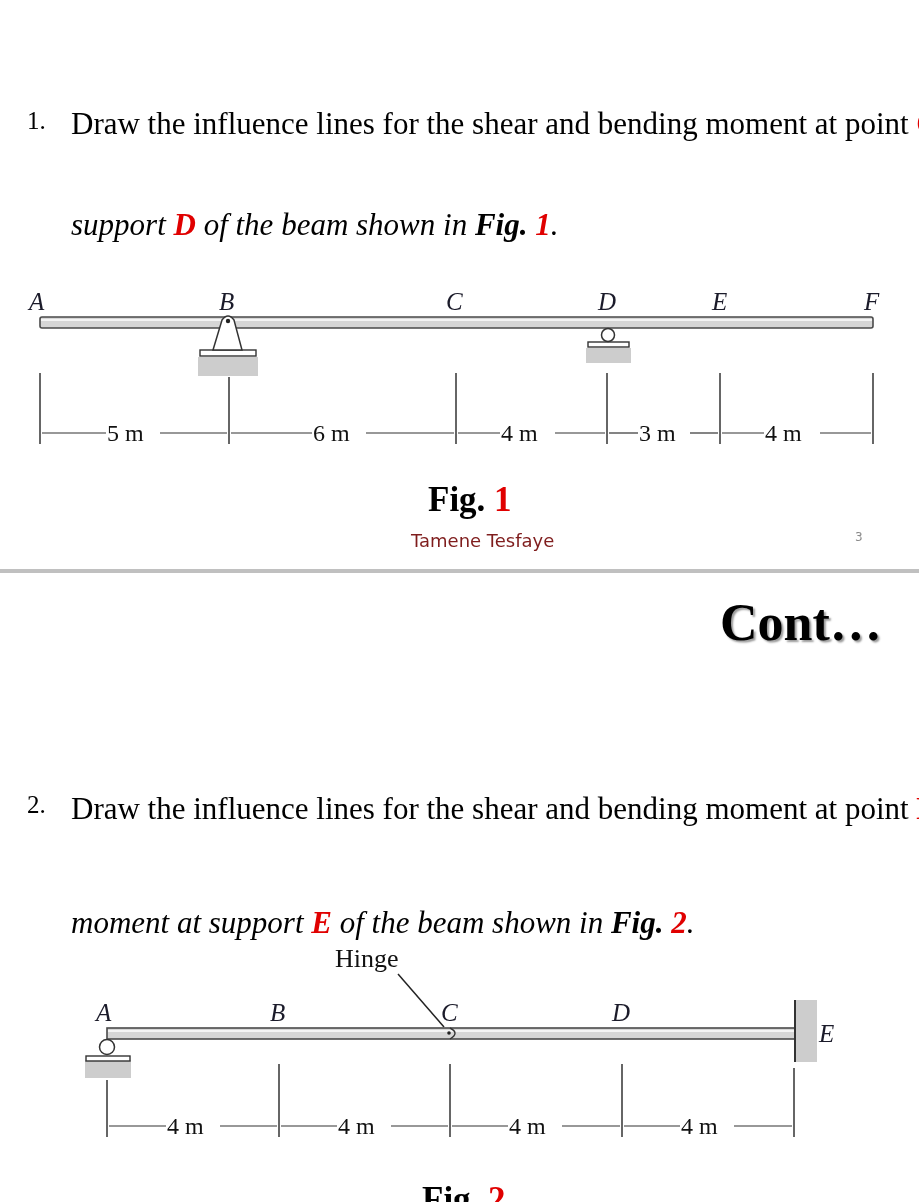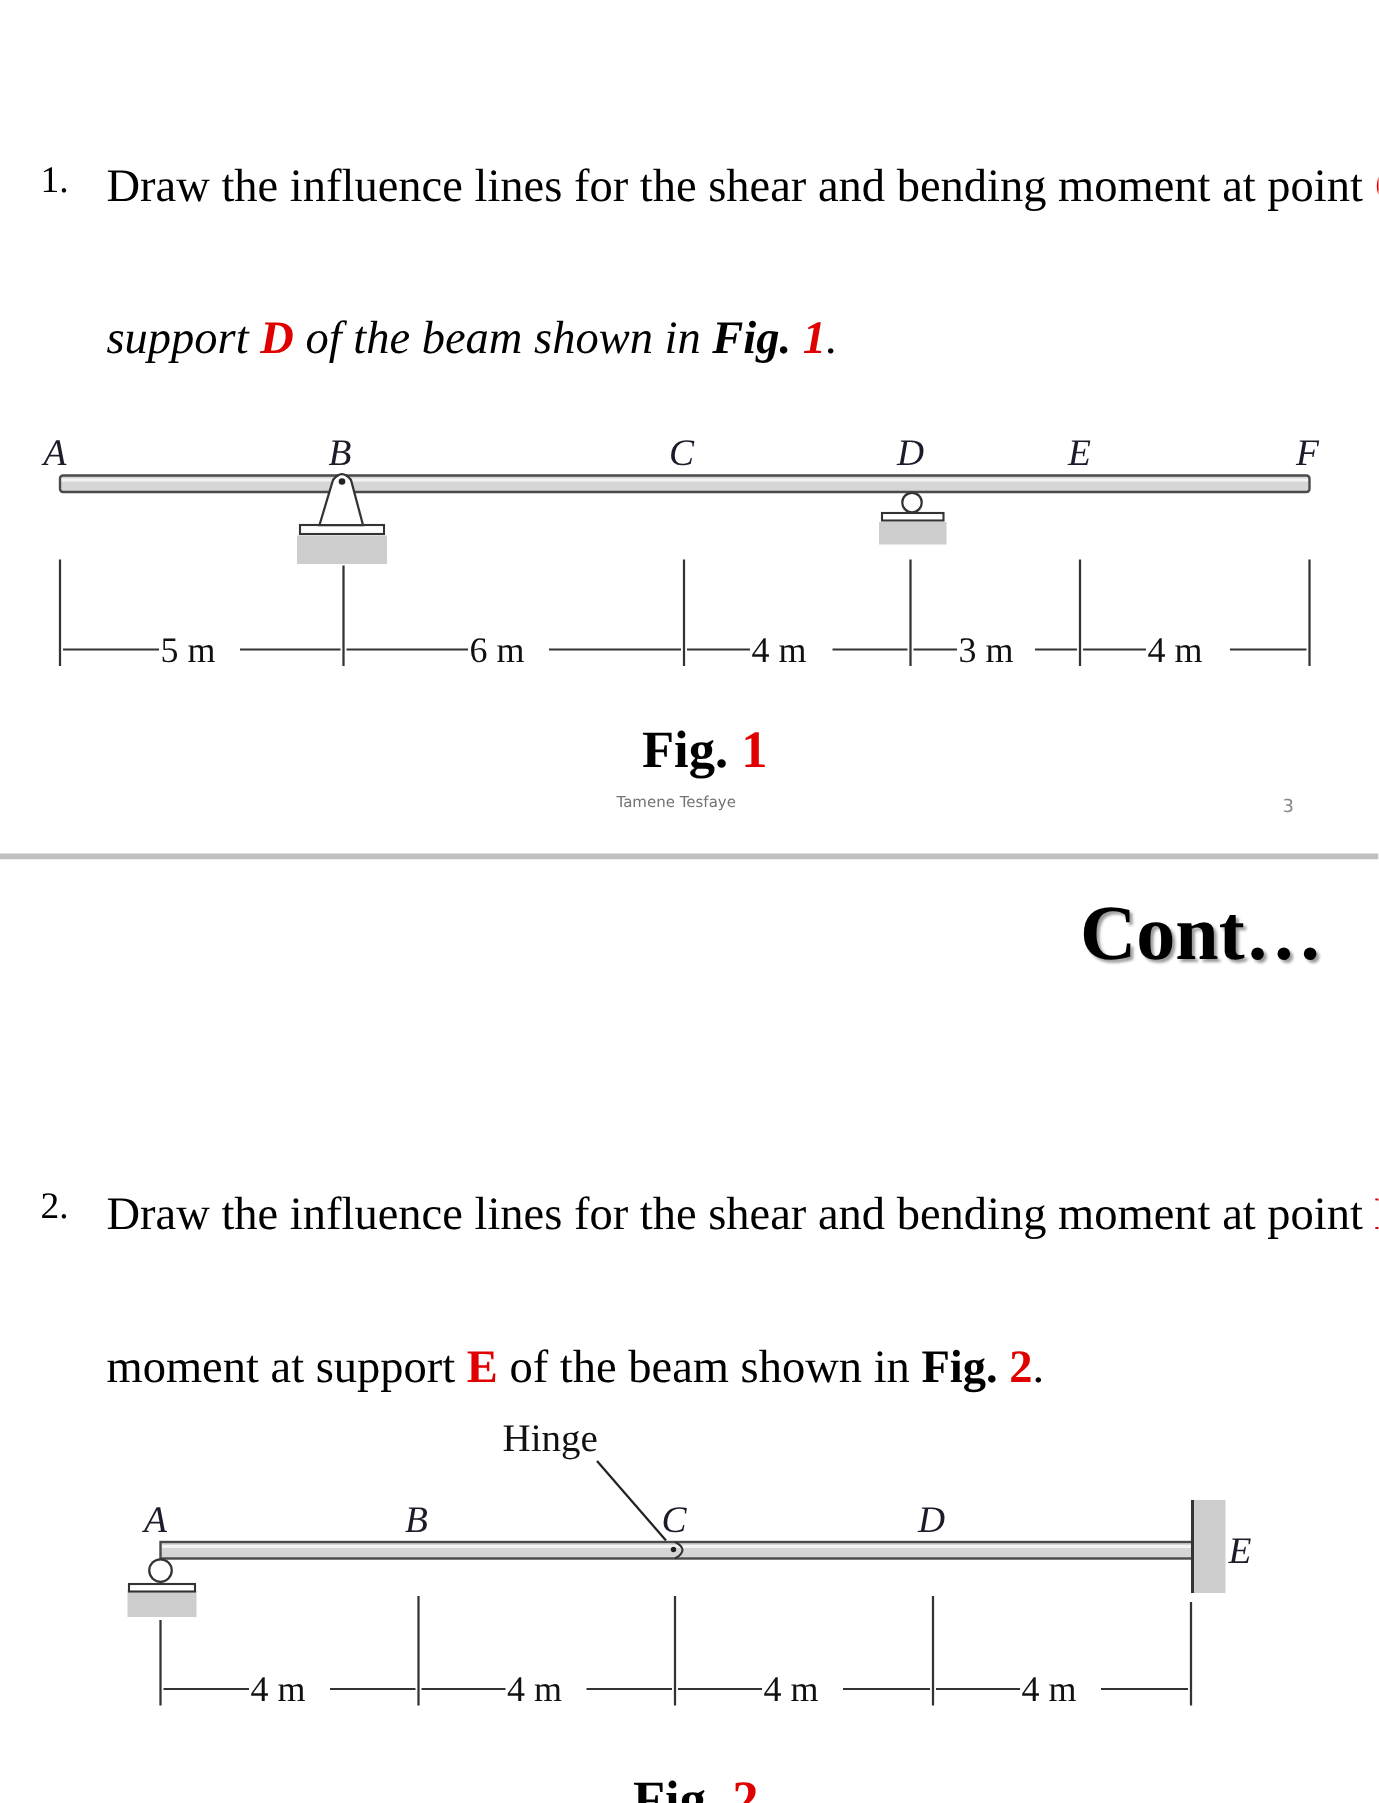--- a/index.html
+++ b/index.html
@@ -10,21 +10,21 @@
     #slide2 { top: 573px; height: 564px; }
     .separator { position: absolute; left: 0; top: 569px; width: 919px; height: 4px; background: #c0c0c0; }
 
     .q-num { position: absolute; font-size: 25px; }
     .q-line { position: absolute; font-size: 31px; white-space: nowrap; }
     .red { color: #e00000; font-weight: bold; }
     .bold { font-weight: bold; }
     .justify { text-align: justify; text-align-last: justify; }
 
     .fig-caption { position: absolute; font-size: 35px; font-weight: bold; white-space: nowrap; }
-    .footer-author { position: absolute; font-family: "DejaVu Sans", sans-serif; font-size: 10px; color: #737373; }
+    .footer-author { position: absolute; font-family: "DejaVu Sans", sans-serif; font-size: 18px; color: #7f1d1d; }
     .footer-page { position: absolute; font-family: "DejaVu Sans", sans-serif; font-size: 12px; color: #8a8a8a; }
     .cont-title { position: absolute; font-size: 52px; font-weight: bold; text-shadow: 2px 2px 2px #9a9a9a; }
 
     svg text.lbl { font-family: "Liberation Serif", serif; font-style: italic; font-size: 25px; fill: #1b1b2a; }
     svg text.dim { font-family: "Liberation Serif", serif; font-size: 24px; fill: #111; }
     svg text.hinge { font-family: "Liberation Serif", serif; font-size: 26px; fill: #111; }
   </style>
 </head>
 <body>
 
@@ -102,21 +102,21 @@
 
 <div id="slide2" class="slide">
 
   <div class="cont-title" style="left:720px; top:20px;">Cont…</div>
 
   <span class="q-num" style="left:27px; top:218px;">2.</span>
 
   <div class="q-line justify" style="left:71px; top:218px; width:824px;"><span>Draw the influence lines for the shear and bending moment at point </span><span class="red">B</span><span class="bold"> &amp;</span></div>
 
 
-  <div class="q-line" style="left:71px; top:320px;"><span>moment at support </span><span class="red">E</span><span> of the beam shown in </span><span class="bold">Fig.</span> <span class="red">2</span><span>.</span></div>
+  <div class="q-line" style="left:71px; top:332px;font-style:italic;"><span>moment at support </span><span class="red">E</span><span> of the beam shown in </span><span class="bold">Fig.</span> <span class="red">2</span><span>.</span></div>
 
   <svg style="position:absolute; left:0; top:367px;" width="919" height="215" viewBox="0 940 919 215">
     <text class="hinge" x="335" y="967">Hinge</text>
     <line x1="398" y1="974" x2="444" y2="1027" stroke="#222" stroke-width="1.5"></line>
 
     <text class="lbl" x="96" y="1021">A</text>
     <text class="lbl" x="270" y="1021">B</text>
     <text class="lbl" x="441" y="1021">C</text>
     <text class="lbl" x="612" y="1021">D</text>
     <text class="lbl" x="819" y="1042">E</text>

